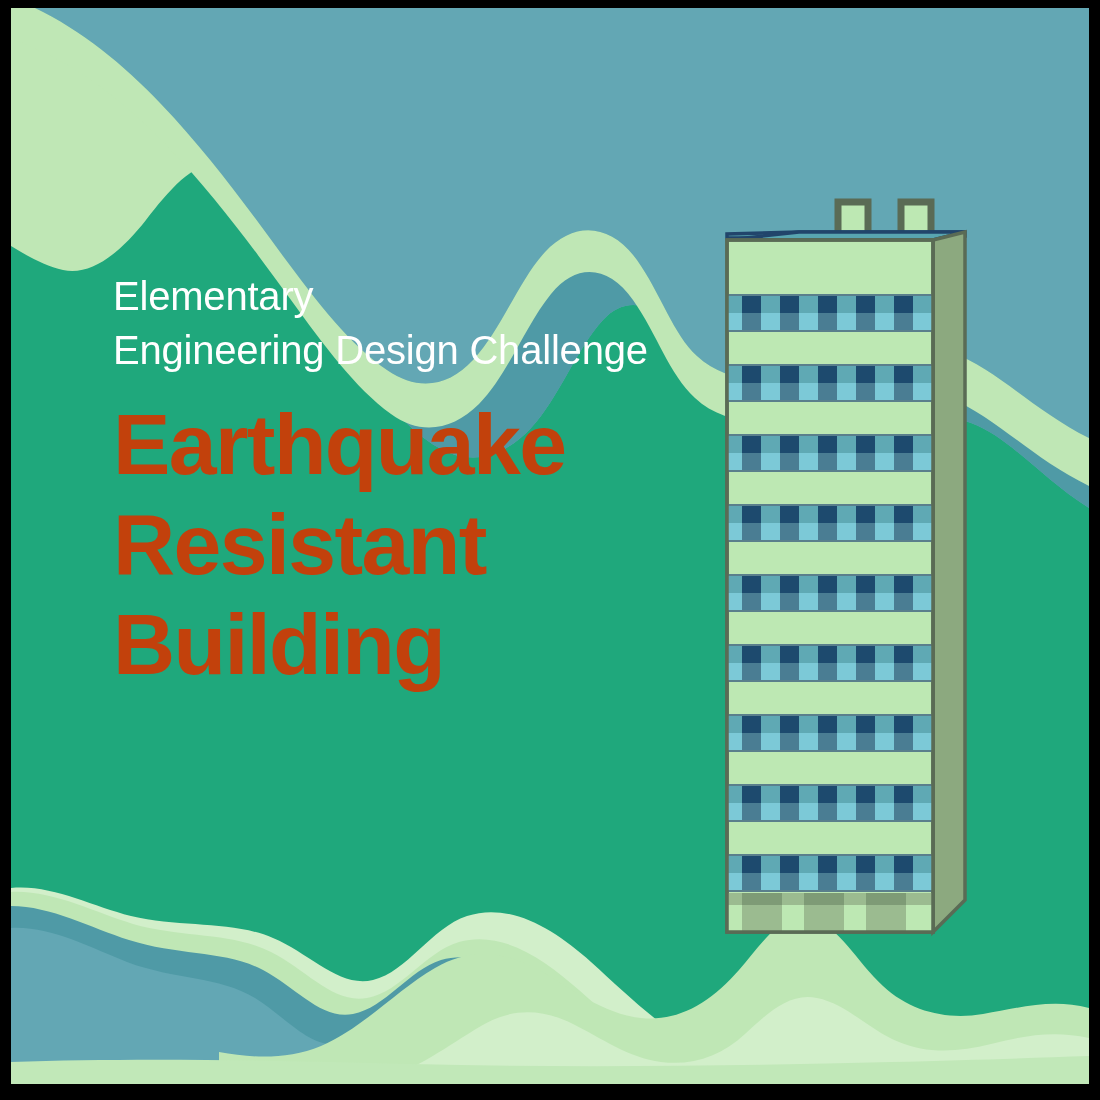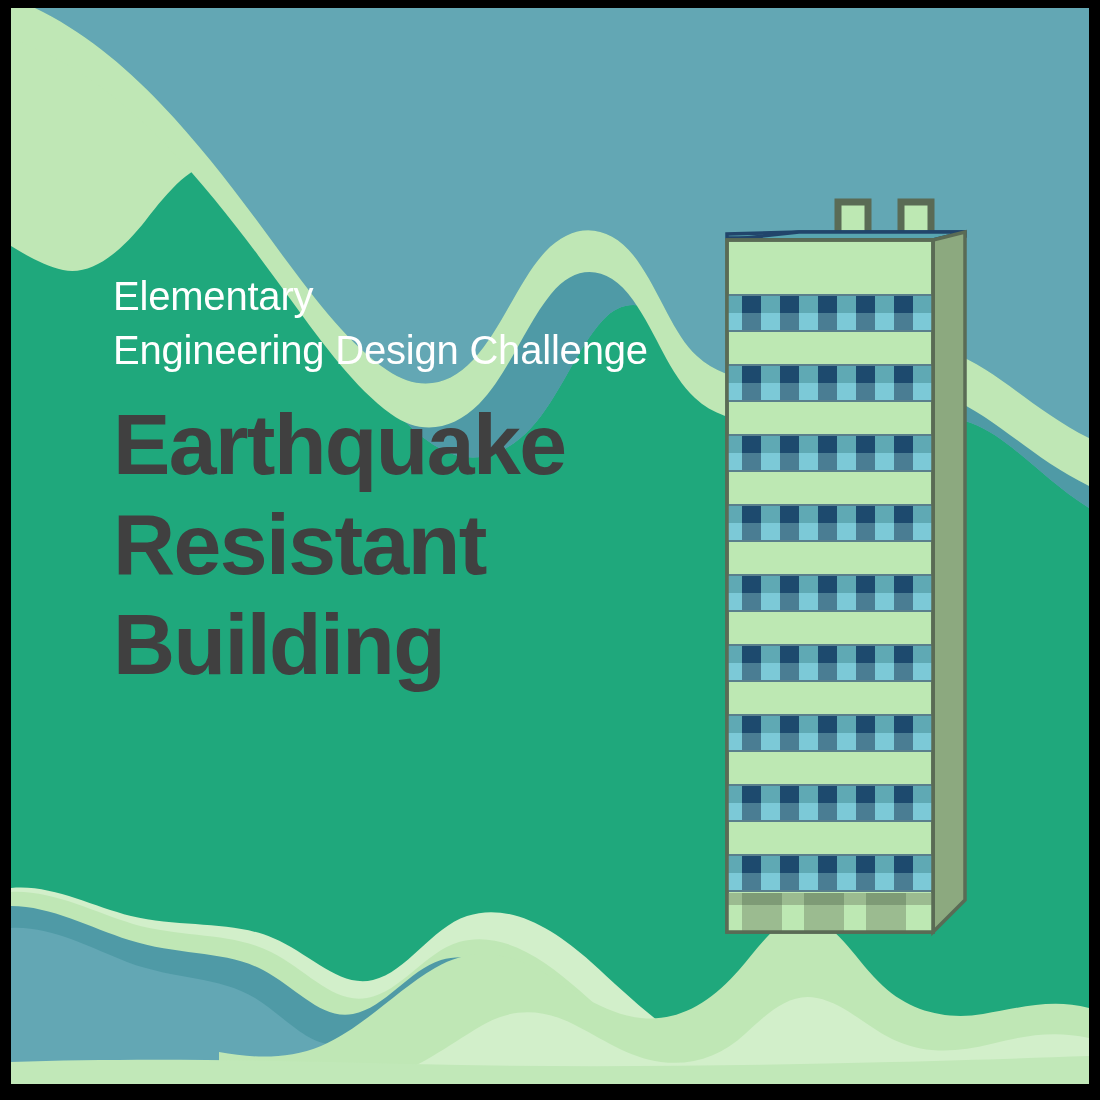--- a/index.html
+++ b/index.html
@@ -53,21 +53,21 @@
   .subtitle {
     color: #ffffff;
     font-size: 40px;
     line-height: 1.34;
     font-weight: 400;
     letter-spacing: -0.2px;
     margin: 0;
     white-space: pre-line;
   }
   .title {
-    color: #404040;
+    color: #c2410c;
     font-size: 86px;
     line-height: 1.16;
     font-weight: 700;
     letter-spacing: -1.6px;
     margin: 18px 0 0 0;
     white-space: pre-line;
   }
   .bldg-layer {
     position: absolute;
     left: 0;

